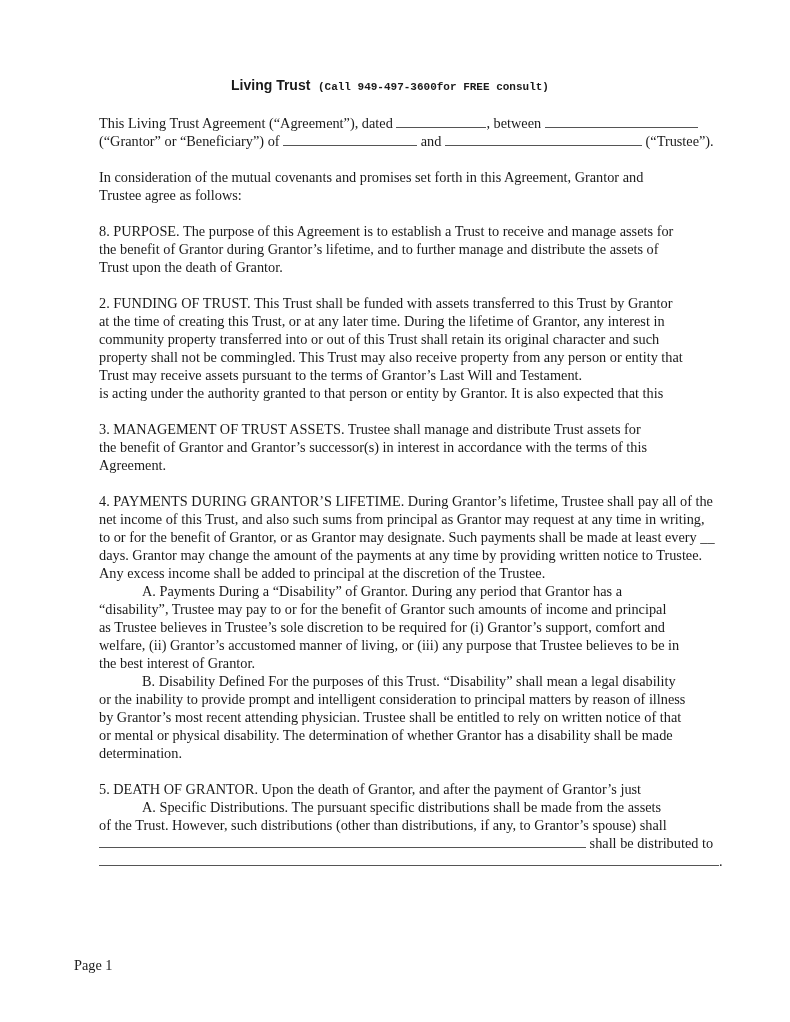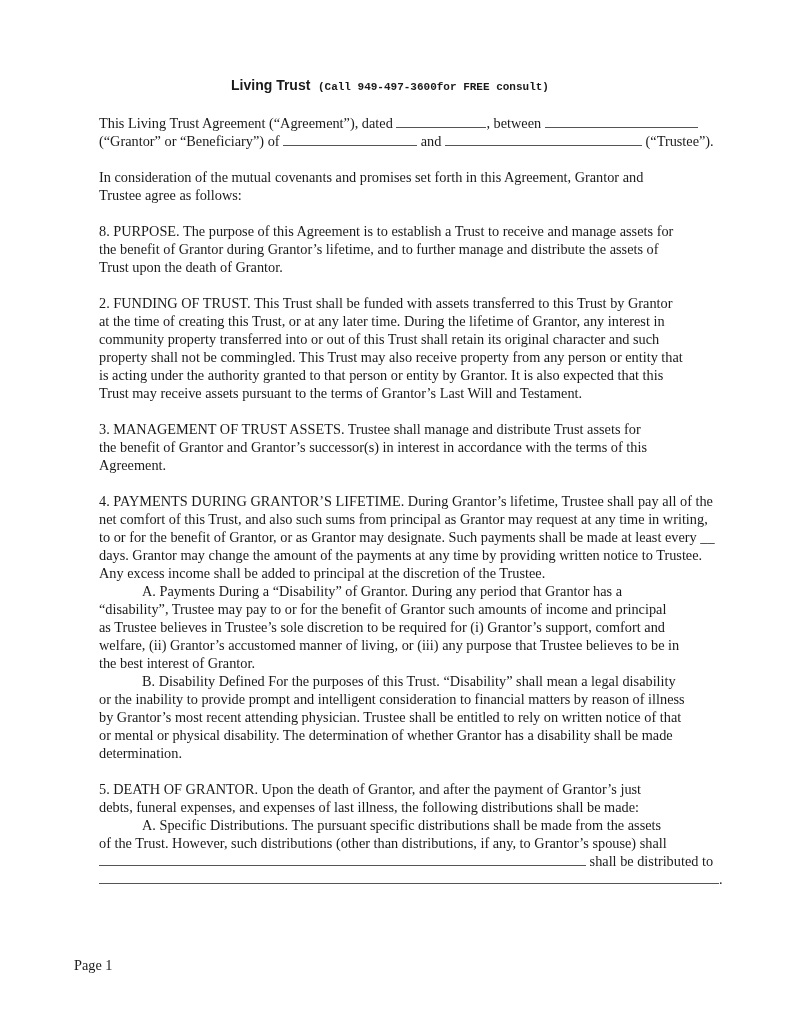--- a/index.html
+++ b/index.html
@@ -60,55 +60,54 @@
       <div class="line">8. PURPOSE. The purpose of this Agreement is to establish a Trust to receive and manage assets for</div>
       <div class="line">the benefit of Grantor during Grantor’s lifetime, and to further manage and distribute the assets of</div>
       <div class="line">Trust upon the death of Grantor.</div>
     </div>
 
     <div class="para">
       <div class="line">2. FUNDING OF TRUST. This Trust shall be funded with assets transferred to this Trust by Grantor</div>
       <div class="line">at the time of creating this Trust, or at any later time. During the lifetime of Grantor, any interest in</div>
       <div class="line">community property transferred into or out of this Trust shall retain its original character and such</div>
       <div class="line">property shall not be commingled. This Trust may also receive property from any person or entity that</div>
+      <div class="line">Trust may receive assets pursuant to the terms of Grantor’s Last Will and Testament.</div>
       <div class="line">is acting under the authority granted to that person or entity by Grantor. It is also expected that this</div>
-      <div class="line">Trust may receive assets pursuant to the terms of Grantor’s Last Will and Testament.</div>
     </div>
 
     <div class="para">
       <div class="line">3. MANAGEMENT OF TRUST ASSETS. Trustee shall manage and distribute Trust assets for</div>
       <div class="line">the benefit of Grantor and Grantor’s successor(s) in interest in accordance with the terms of this</div>
       <div class="line">Agreement.</div>
     </div>
 
     <div class="para">
       <div class="line">4. PAYMENTS DURING GRANTOR’S LIFETIME. During Grantor’s lifetime, Trustee shall pay all of the</div>
-      <div class="line">net comfort of this Trust, and also such sums from principal as Grantor may request at any time in writing,</div>
+      <div class="line">net income of this Trust, and also such sums from principal as Grantor may request at any time in writing,</div>
       <div class="line">to or for the benefit of Grantor, or as Grantor may designate. Such payments shall be made at least every __</div>
       <div class="line">days. Grantor may change the amount of the payments at any time by providing written notice to Trustee.</div>
       <div class="line">Any excess income shall be added to principal at the discretion of the Trustee.</div>
       <div>
         <div class="line indent">A. Payments During a “Disability” of Grantor. During any period that Grantor has a</div>
         <div class="line">“disability”, Trustee may pay to or for the benefit of Grantor such amounts of income and principal</div>
         <div class="line">as Trustee believes in Trustee’s sole discretion to be required for (i) Grantor’s support, comfort and</div>
         <div class="line">welfare, (ii) Grantor’s accustomed manner of living, or (iii) any purpose that Trustee believes to be in</div>
         <div class="line">the best interest of Grantor.</div>
       </div>
       <div>
         <div class="line indent">B. Disability Defined For the purposes of this Trust. “Disability” shall mean a legal disability</div>
-        <div class="line">or the inability to provide prompt and intelligent consideration to financial matters by reason of illness</div>
+        <div class="line">or the inability to provide prompt and intelligent consideration to principal matters by reason of illness</div>
         <div class="line">by Grantor’s most recent attending physician. Trustee shall be entitled to rely on written notice of that</div>
         <div class="line">or mental or physical disability. The determination of whether Grantor has a disability shall be made</div>
         <div class="line">determination.</div>
       </div>
     </div>
 
     <div>
       <div class="line">5. DEATH OF GRANTOR. Upon the death of Grantor, and after the payment of Grantor’s just</div>
-      <div class="line">debts, funeral expenses, and expenses of last illness, the following distributions shall be made:</div>
       <div>
         <div class="line indent">A. Specific Distributions. The pursuant specific distributions shall be made from the assets</div>
         <div class="line">of the Trust. However, such distributions (other than distributions, if any, to Grantor’s spouse) shall</div>
       </div>
       <div class="line">
         <span class="blank" style="width:487px"></span><span> shall be distributed to</span>
       </div>
       <div class="line">
         <span class="blank" style="width:620px"></span><span>.</span>
       </div>

